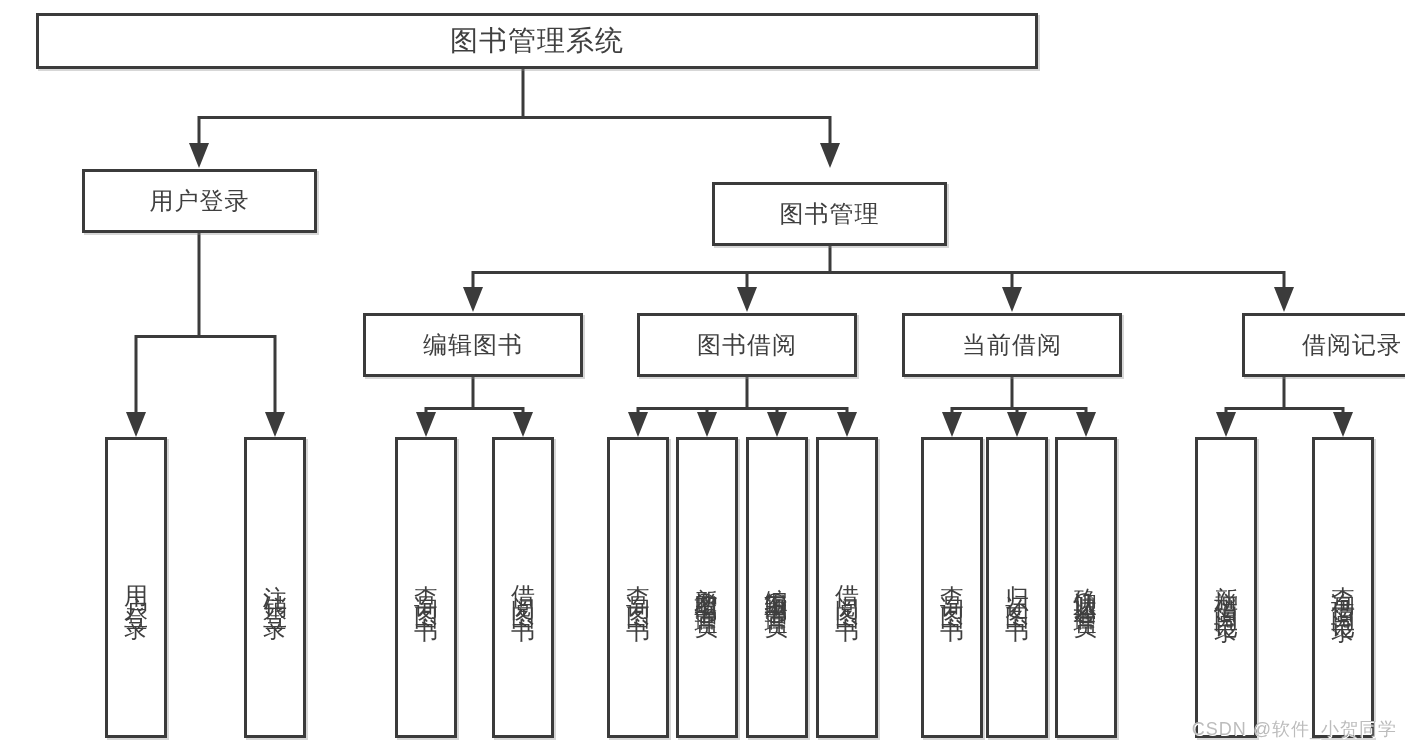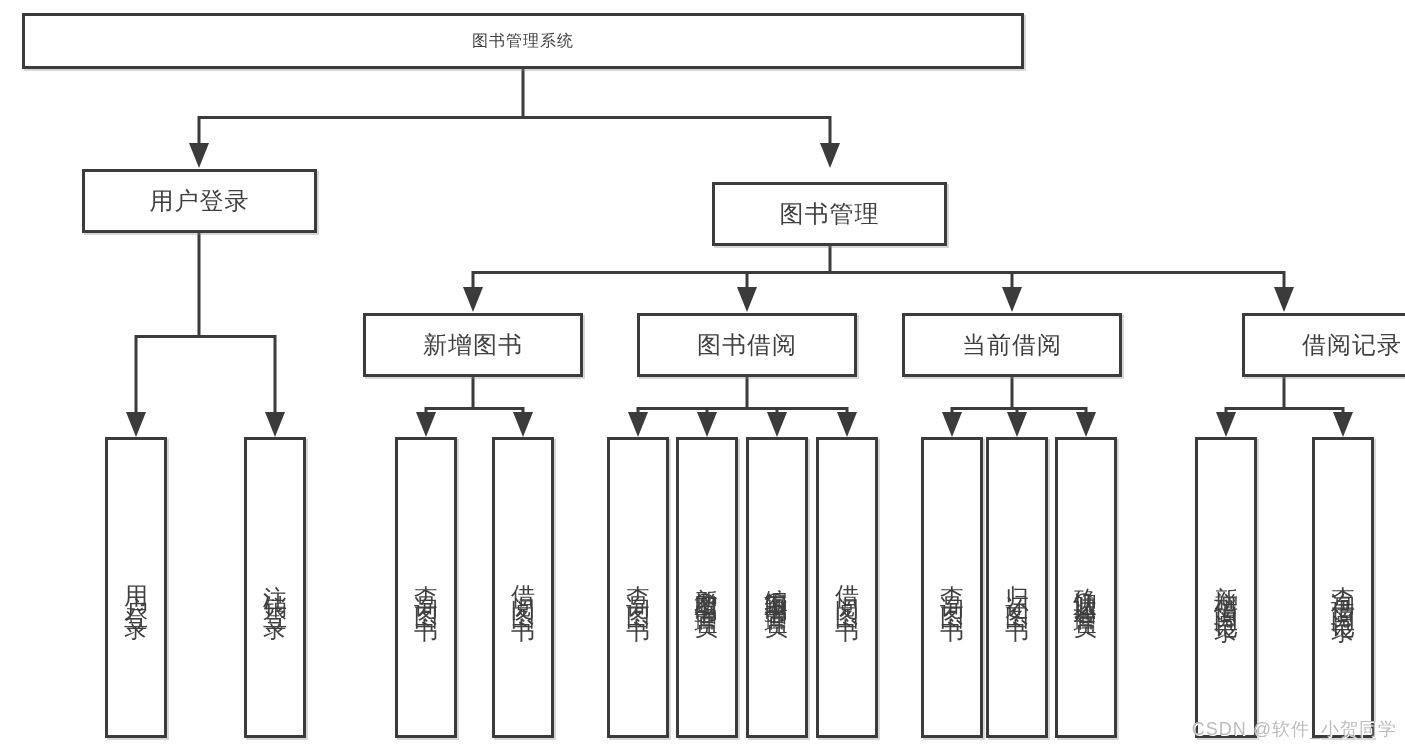--- a/index.html
+++ b/index.html
@@ -14,21 +14,21 @@
   .node{
     position:absolute;
     box-sizing:border-box;
     background:#ffffff;
     border:3px solid #3b3b3b;
     color:#3f3f3f;
     display:flex;align-items:center;justify-content:center;
     box-shadow:2px 2px 0 rgba(140,140,140,0.35);
   }
   .hbox{font-size:24px;letter-spacing:1px;}
-  .root{left:22px;top:13px;width:1002px;height:56px;font-size:16px;}
+  .root{left:36px;top:13px;width:1002px;height:56px;font-size:28px;}
   .l2a{left:82px;top:169px;width:235px;height:64px;}
   .l2b{left:712px;top:169px;width:235px;height:64px;margin-top:13px;}
   .l3{top:313px;height:64px;width:220px;}
   .l3a{left:363px;}
   .l3b{left:637px;}
   .l3c{left:902px;}
   .l3d{left:1242px;}
   .leaf{
     top:437px;height:301px;width:62px;
     font-size:24px;
@@ -102,21 +102,21 @@
       <polygon points="1216,412 1236,412 1226,437"></polygon>
       <polygon points="1333,412 1353,412 1343,437"></polygon>
     </g>
   </svg>
 
   <div class="node hbox root">图书管理系统</div>
 
   <div class="node hbox l2a">用户登录</div>
   <div class="node hbox l2b">图书管理</div>
 
-  <div class="node hbox l3 l3a">新增图书</div>
+  <div class="node hbox l3 l3a">编辑图书</div>
   <div class="node hbox l3 l3b">图书借阅</div>
   <div class="node hbox l3 l3c">当前借阅</div>
   <div class="node hbox l3 l3d">借阅记录</div>
 
   <div class="node leaf v-short" style="left:105px;">用户登录</div>
   <div class="node leaf v-short" style="left:244px;">注销登录</div>
 
   <div class="node leaf v-short" style="left:395px;">查询图书</div>
   <div class="node leaf v-short" style="left:492px;">借阅图书</div>
 

